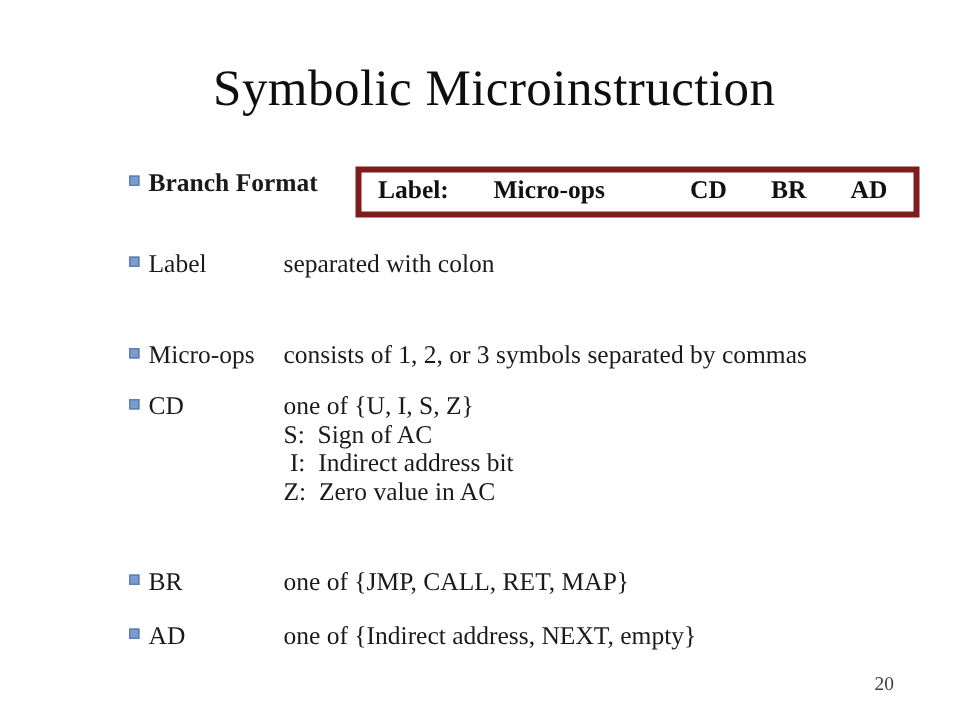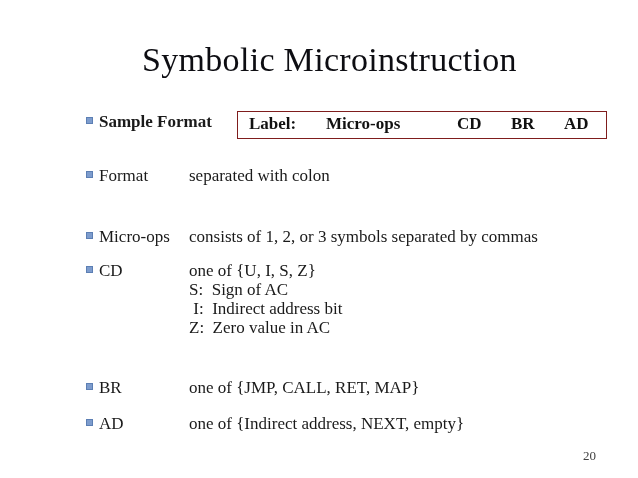--- a/index.html
+++ b/index.html
@@ -58,21 +58,21 @@
     width: 440px;
     line-height: 19px;
   }
   .desc-line { white-space: pre; }
   .format-box {
     position: absolute;
     left: 237px;
     top: 111px;
     width: 368px;
     height: 26px;
-    border: 1px solid #7f1d1d;
+    border: 4px solid #7f1d1d;
     box-sizing: content-box;
     background: #ffffff;
     font-size: 17px;
     font-weight: bold;
     color: #111111;
   }
   .format-box span {
     position: absolute;
     top: 2px;
     white-space: nowrap;
@@ -92,34 +92,34 @@
 </style>
 </head>
 <body>
 
 <div class="slide">
 
   <h1 class="title">Symbolic Microinstruction</h1>
 
   <div class="row" style="top:112px;">
     <span class="bullet"></span>
-    <span class="term sf-label">Sample Format</span>
+    <span class="term sf-label">Branch Format</span>
   </div>
 
   <div class="format-box">
     <span class="bf0">Label:</span>
     <span class="bf1">Micro-ops</span>
     <span class="bf2">CD</span>
     <span class="bf3">BR</span>
     <span class="bf4">AD</span>
   </div>
 
   <div class="row" style="top:166px;">
     <span class="bullet"></span>
-    <span class="term">Format</span>
+    <span class="term">Label</span>
     <div class="desc">
       <div class="desc-line">separated with colon</div>
     </div>
   </div>
 
   <div class="row" style="top:227px;">
     <span class="bullet"></span>
     <span class="term">Micro-ops</span>
     <div class="desc">
       <div class="desc-line">consists of 1, 2, or 3 symbols separated by commas</div>

